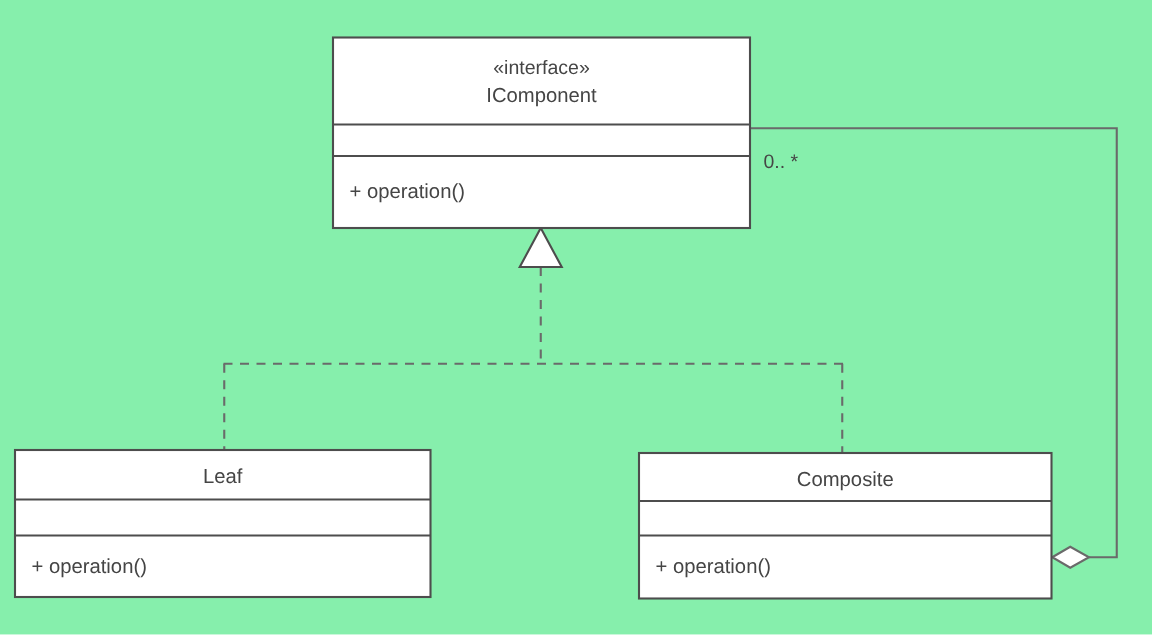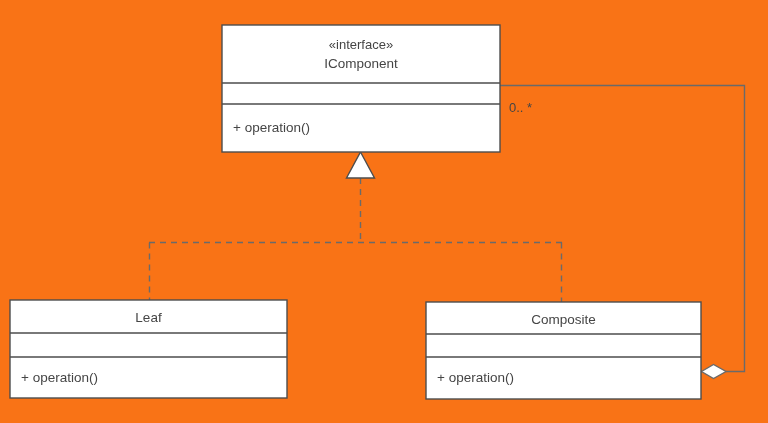--- a/index.html
+++ b/index.html
@@ -7,21 +7,21 @@
     padding: 0;
     background: #ffffff;
   }
   body {
     font-family: "Liberation Sans", sans-serif;
   }
   #canvas {
     position: relative;
     width: 768px;
     height: 423px;
-    background: #f97316;
+    background: #86efac;
     overflow: hidden;
   }
   #diagram-svg {
     position: absolute;
     left: 0;
     top: 0;
     width: 768px;
     height: 423px;
   }
   .cls-box { fill: #ffffff; stroke: #4d4d4d; stroke-width: 1.4; }

